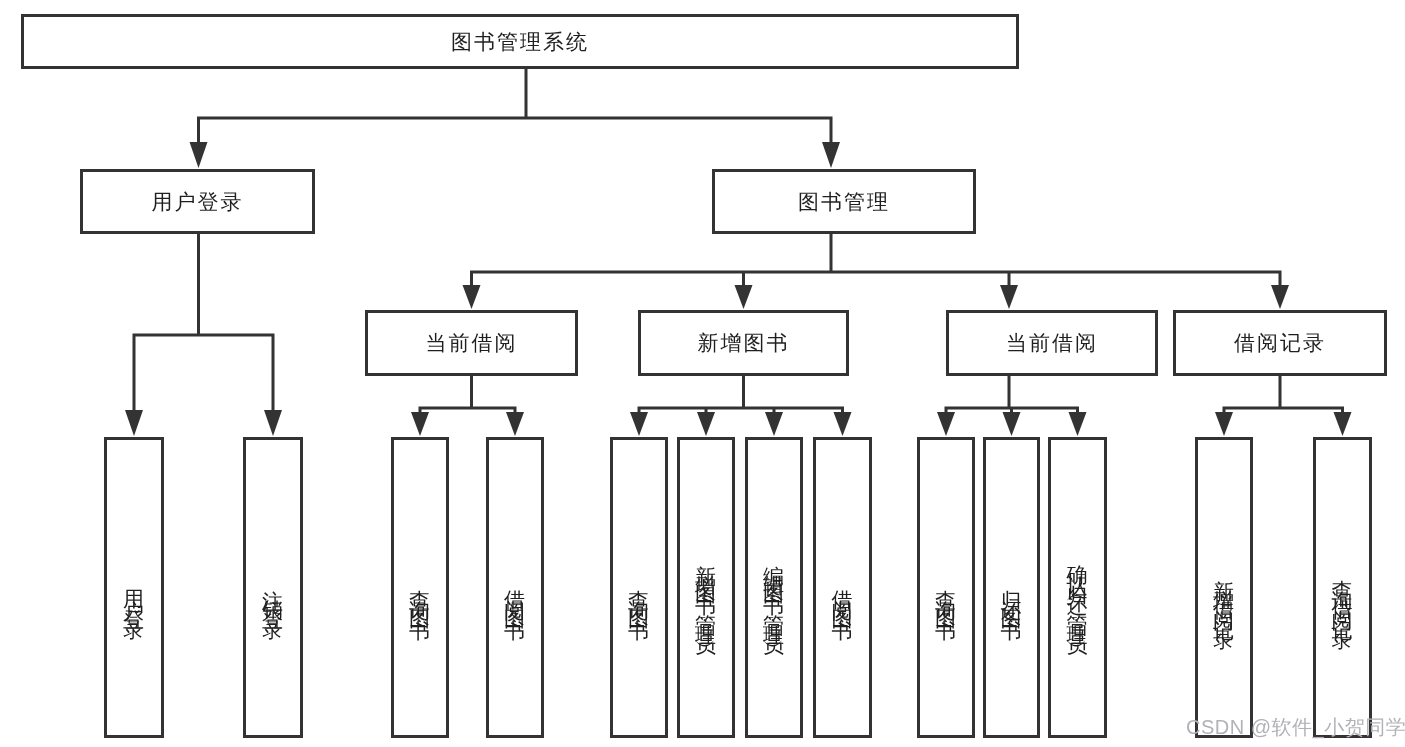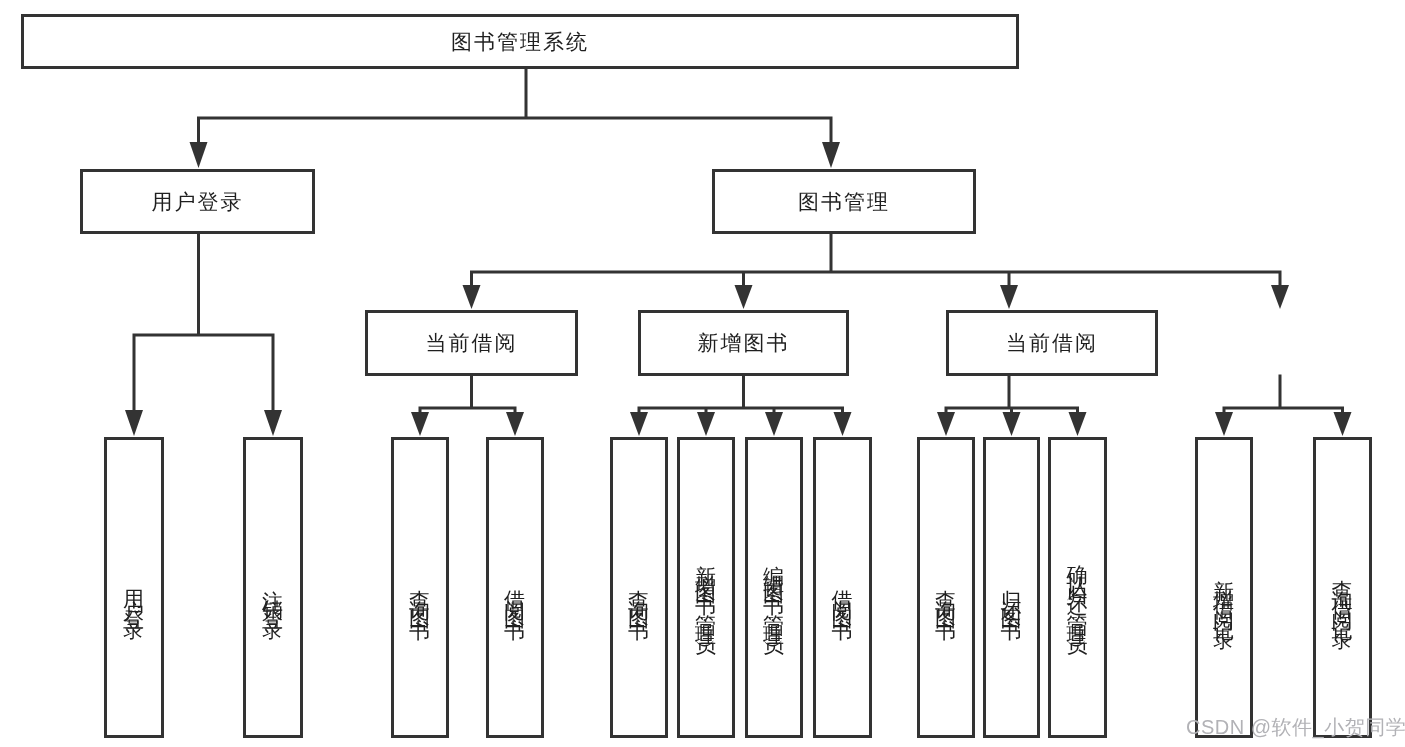--- a/index.html
+++ b/index.html
@@ -75,20 +75,23 @@
 
   <div class="box" style="left:365px;top:310px;width:213px;height:66px">
     <span>当前借阅</span>
   </div>
   <div class="box" style="left:638px;top:310px;width:211px;height:66px">
     <span>新增图书</span>
   </div>
   <div class="box" style="left:946px;top:310px;width:212px;height:66px">
     <span>当前借阅</span>
   </div>
+  <div class="box" style="left:1173px;top:310px;width:214px;height:66px">
+    <span>借阅记录</span>
+  </div>
 
   <div class="box leaf" style="left:104px;top:437px;width:60px;height:301px">
     <span>用户登录</span>
   </div>
   <div class="box leaf" style="left:243px;top:437px;width:60px;height:301px">
     <span>注销登录</span>
   </div>
   <div class="box leaf" style="left:391px;top:437px;width:58px;height:301px">
     <span>查询图书</span>
   </div>

